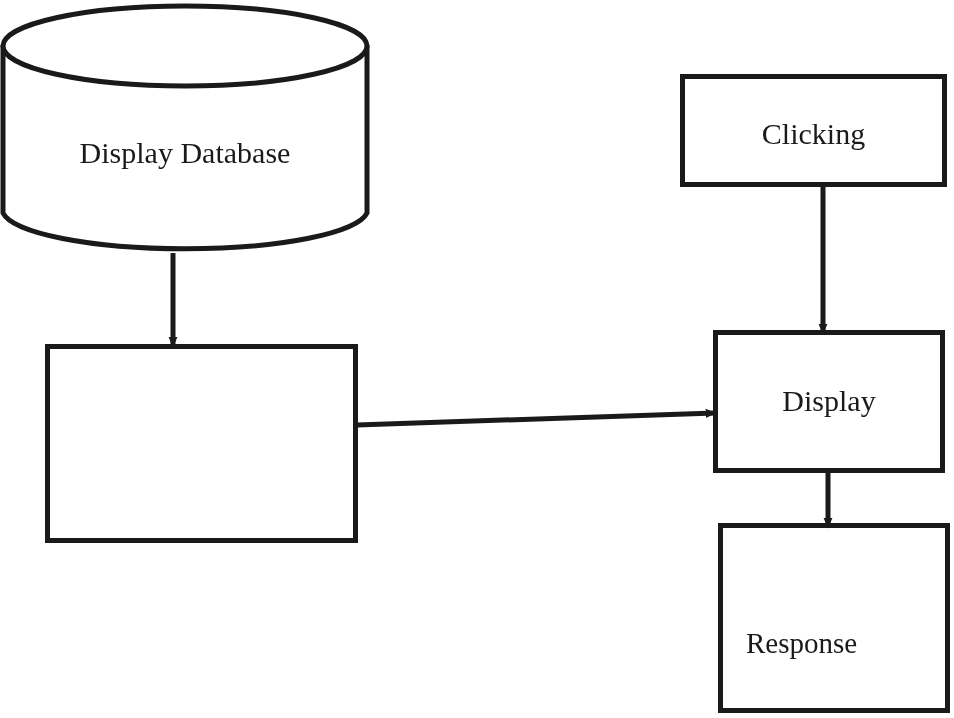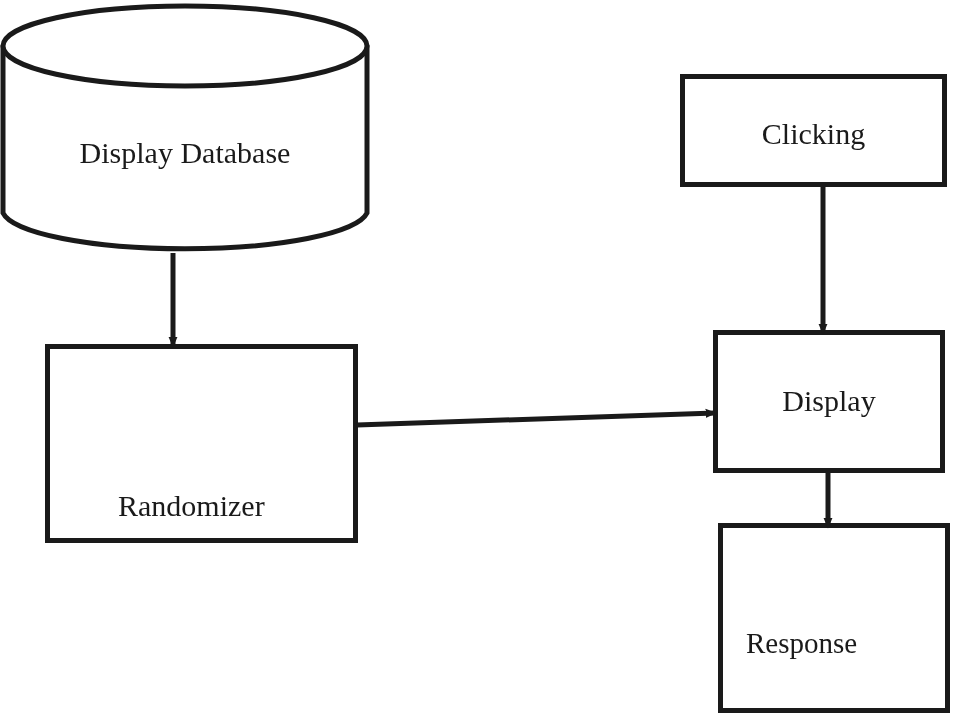--- a/index.html
+++ b/index.html
@@ -100,21 +100,20 @@
     <line x1="357" y1="425" x2="715" y2="413" stroke="#1a1a1a" stroke-width="5" marker-end="url(#arrowhead)"></line>
 
     <line x1="823" y1="184" x2="823" y2="333" stroke="#1a1a1a" stroke-width="5" marker-end="url(#arrowhead)"></line>
 
     <line x1="828" y1="470" x2="828" y2="527" stroke="#1a1a1a" stroke-width="5" marker-end="url(#arrowhead)"></line>
   </svg>
 
   <div class="node-label label-center" id="label-images-database">Display Database</div>
 
   <div class="node-label label-left" id="label-image-randomizer">
-    <div>Randomizer</div>
   </div>
 
   <div class="node-label label-center" id="label-display">Display</div>
 
   <div class="node-label label-center" id="label-clicking">Clicking</div>
 
   <div class="node-label label-left" id="label-response">
     <div>Response</div>
     
     

